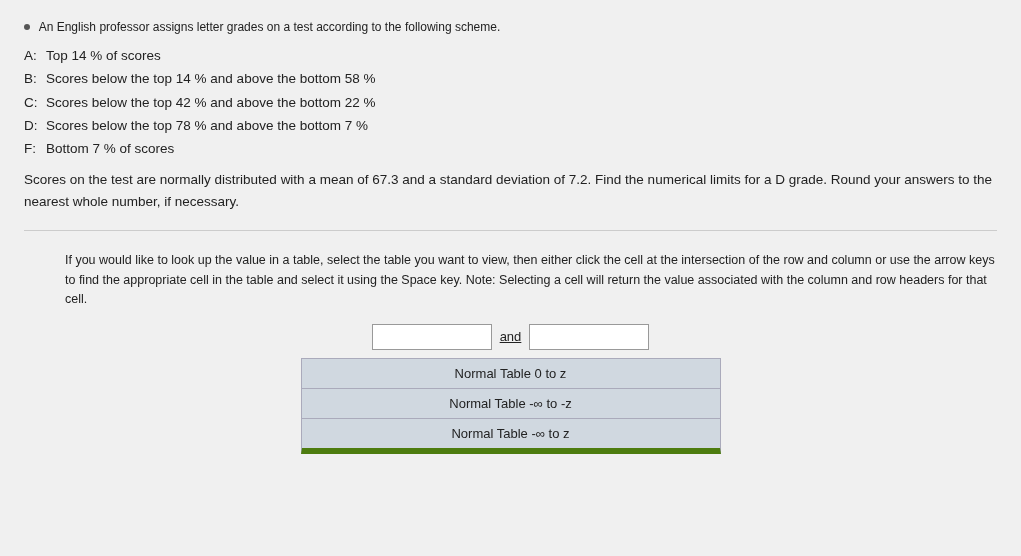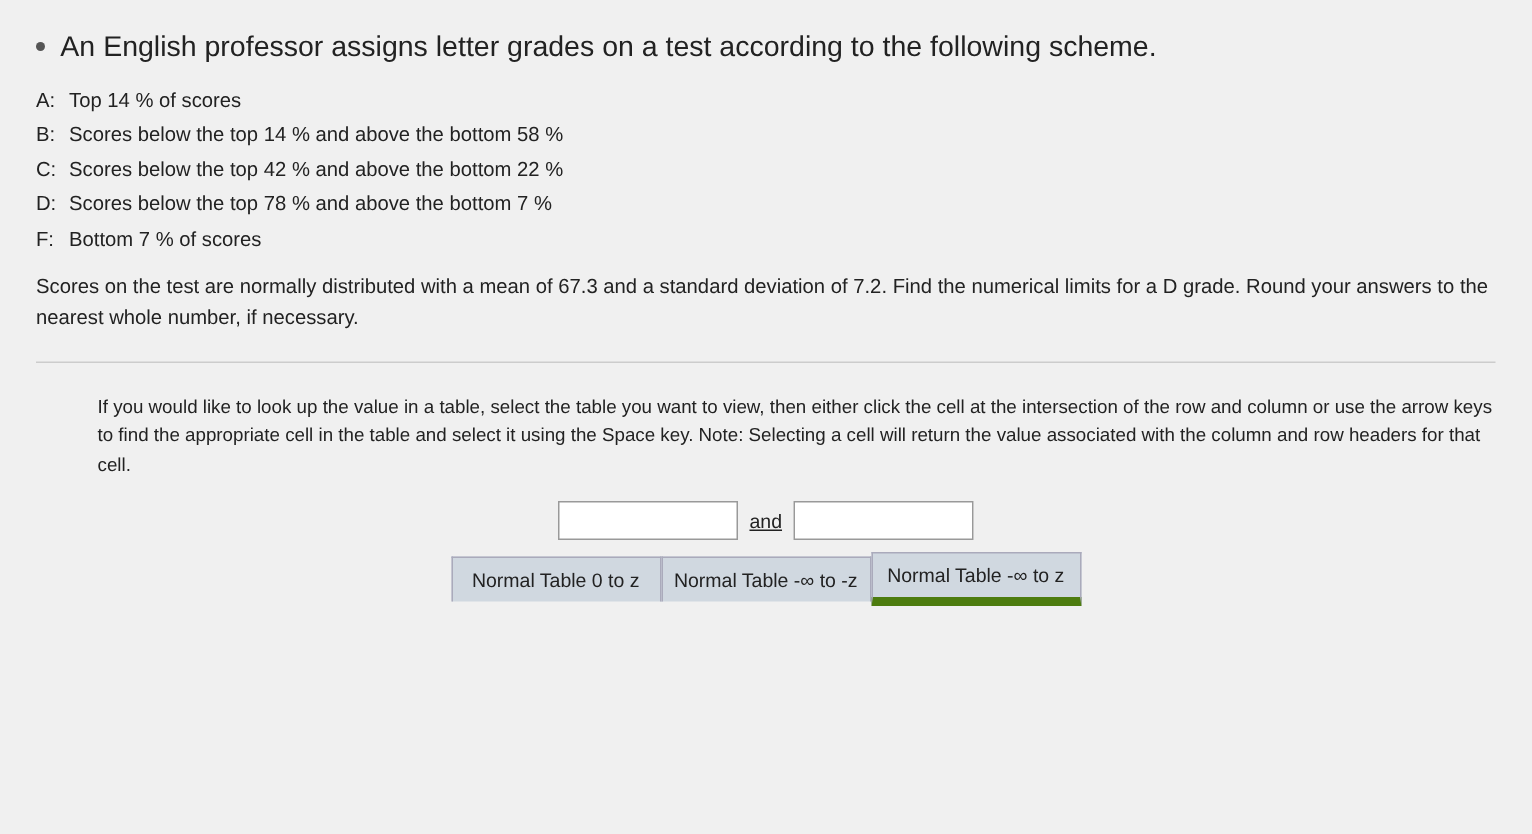--- a/index.html
+++ b/index.html
@@ -24,21 +24,21 @@
       width: 6px;
       height: 6px;
       background: #555;
       border-radius: 50%;
       margin-right: 6px;
       vertical-align: middle;
       position: relative;
       top: -1px;
     }
     .intro-text {
-      font-size: 19px;
+      font-size: 12px;
       margin-bottom: 10px;
       line-height: 1.5;
     }
     .grade-list {
       margin-bottom: 6px;
     }
     .grade-item {
       display: flex;
       align-items: flex-start;
       margin-bottom: 3px;
@@ -119,21 +119,21 @@
       border: 1px solid #999;
       background: #fff;
       font-size: 13px;
       padding: 2px 6px;
     }
     .and-label {
       font-size: 13px;
     }
     .table-options {
       display: flex;
-      flex-direction: row;
+      flex-direction: column;
       align-items: center;
       gap: 0;
       width: 420px;
       margin: 0 auto;
     }
     .table-option-btn {
       width: 100%;
       background: #d0d8e0;
       border: 1px solid #aab;
       border-bottom: none;

